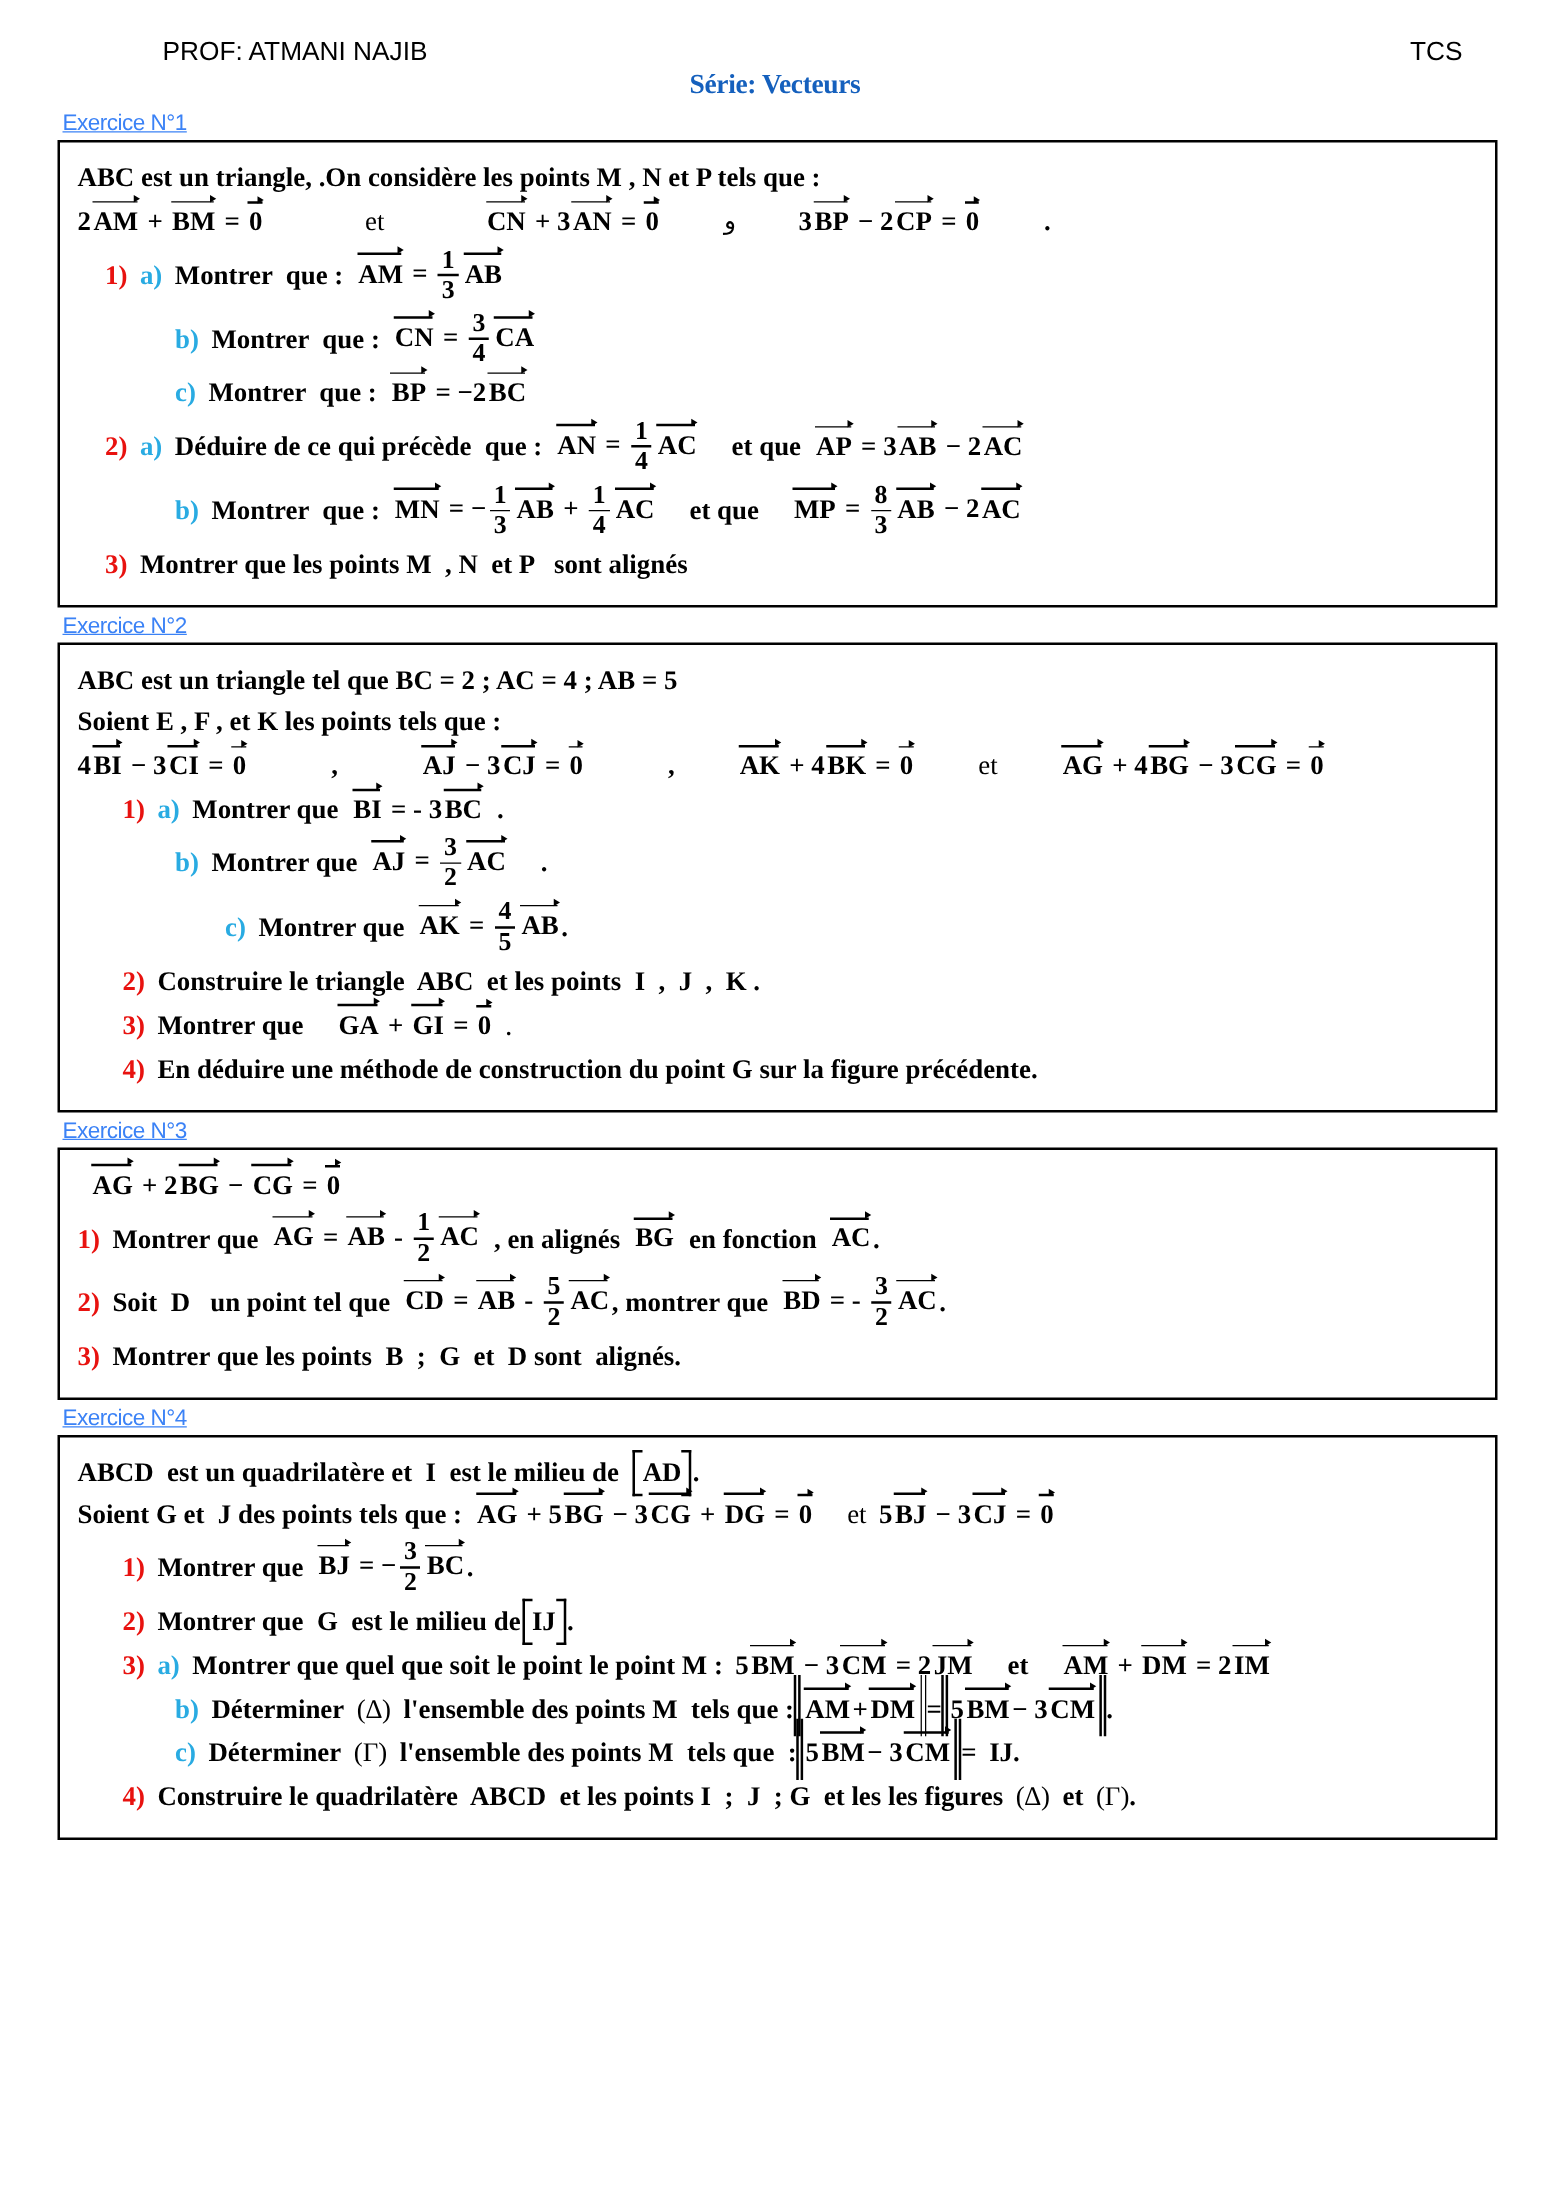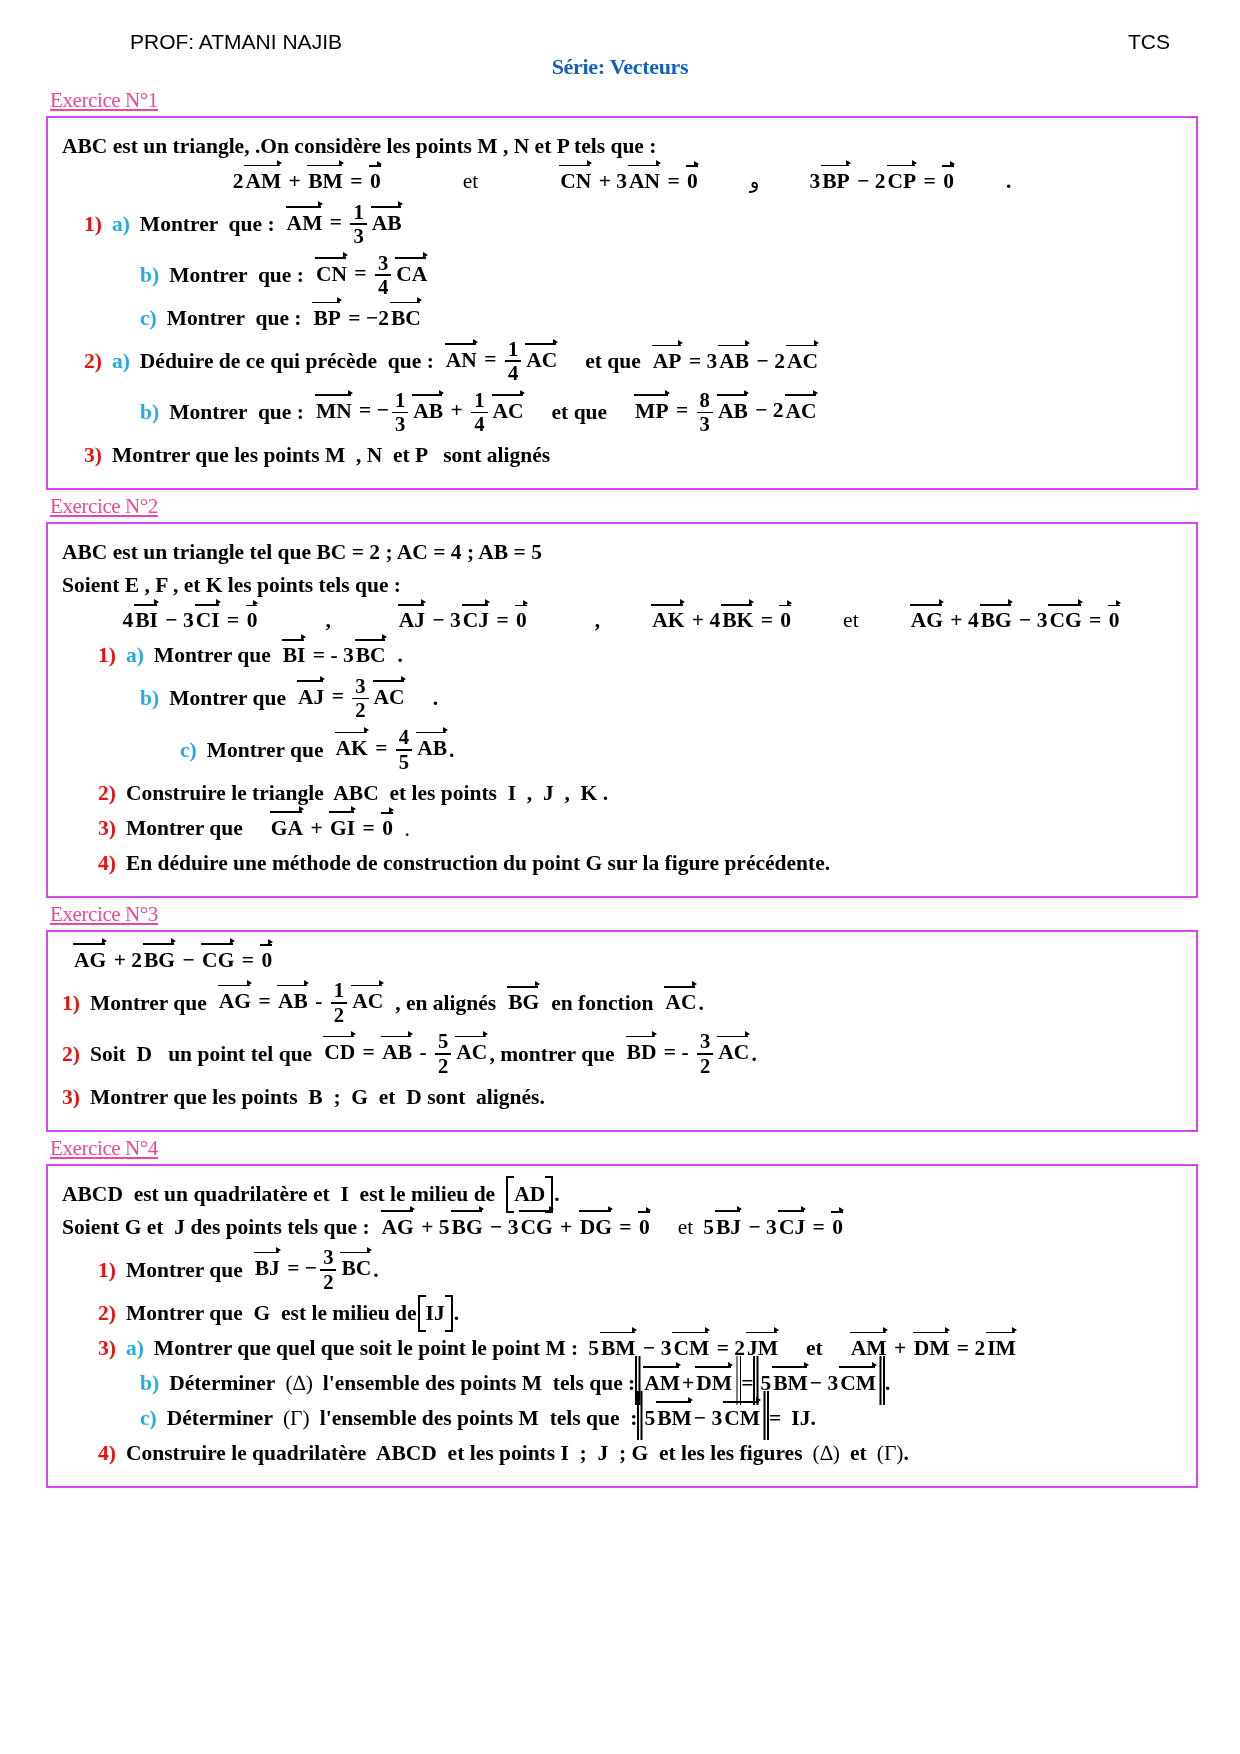--- a/index.html
+++ b/index.html
@@ -50,52 +50,52 @@
     top: 0;
     color: #1560BD;
     font-weight: bold;
     font-size: 22px;
     font-family: "Liberation Serif", serif;
     letter-spacing: -0.3px;
   }
 
   
   .exlabel {
-    color: #ec4899;
-    font-size: 21px;
+    color: #3b82f6;
+    font-size: 18px;
     text-decoration: underline;
     margin: 4px 0 3px 50px;
-    font-family: Liberation Serif, serif;
+    font-family: Liberation Sans, sans-serif;
     display: inline-block;
     letter-spacing: -0.4px;
   }
   .exlabel.top { margin-top: 0; }
 
   
   .box {
-    border: 2px solid #d946ef;
+    border: 2px solid #000000;
     margin: 0 42px 0 46px;
     padding: 10px 14px 12px 14px;
     box-sizing: border-box;
     background: #fff;
   }
 
   
   .line {
     font-family: "Liberation Serif", serif;
     font-size: 21.5px;
     font-weight: bold;
     line-height: 1.35;
     margin: 6px 0;
     display: flex;
     align-items: center;
     flex-wrap: wrap;
   }
   .line.intro { margin: 4px 0 2px 0; }
-  .center { justify-content: center; gap: 20px; }
+  .center { justify-content: flex-start; gap: 20px; }
 
   .num {
     color: #E8120F;
     font-weight: bold;
     margin-right: 10px;
     flex: none;
   }
   .alpha {
     color: #29ABE2;
     font-weight: bold;

